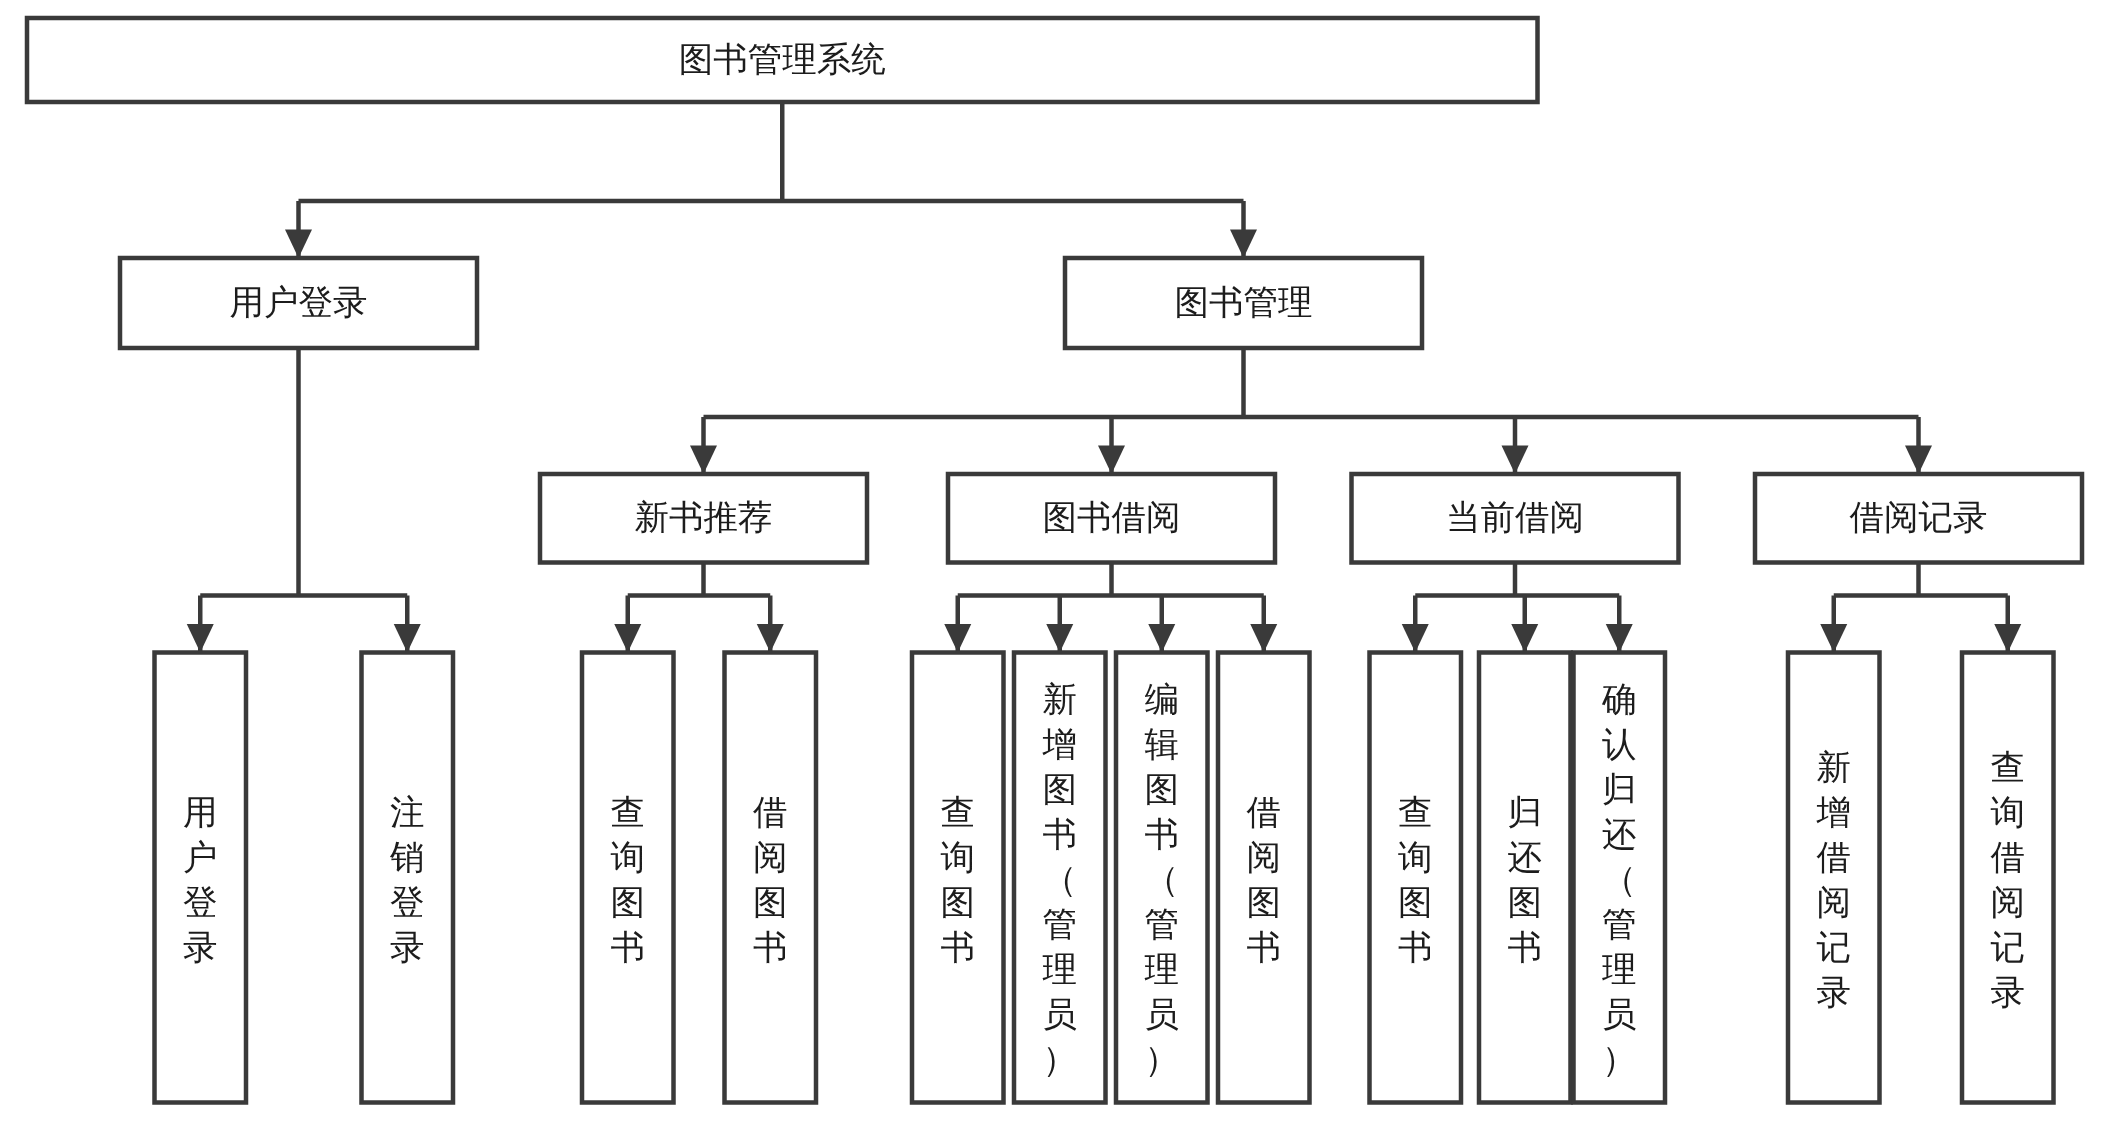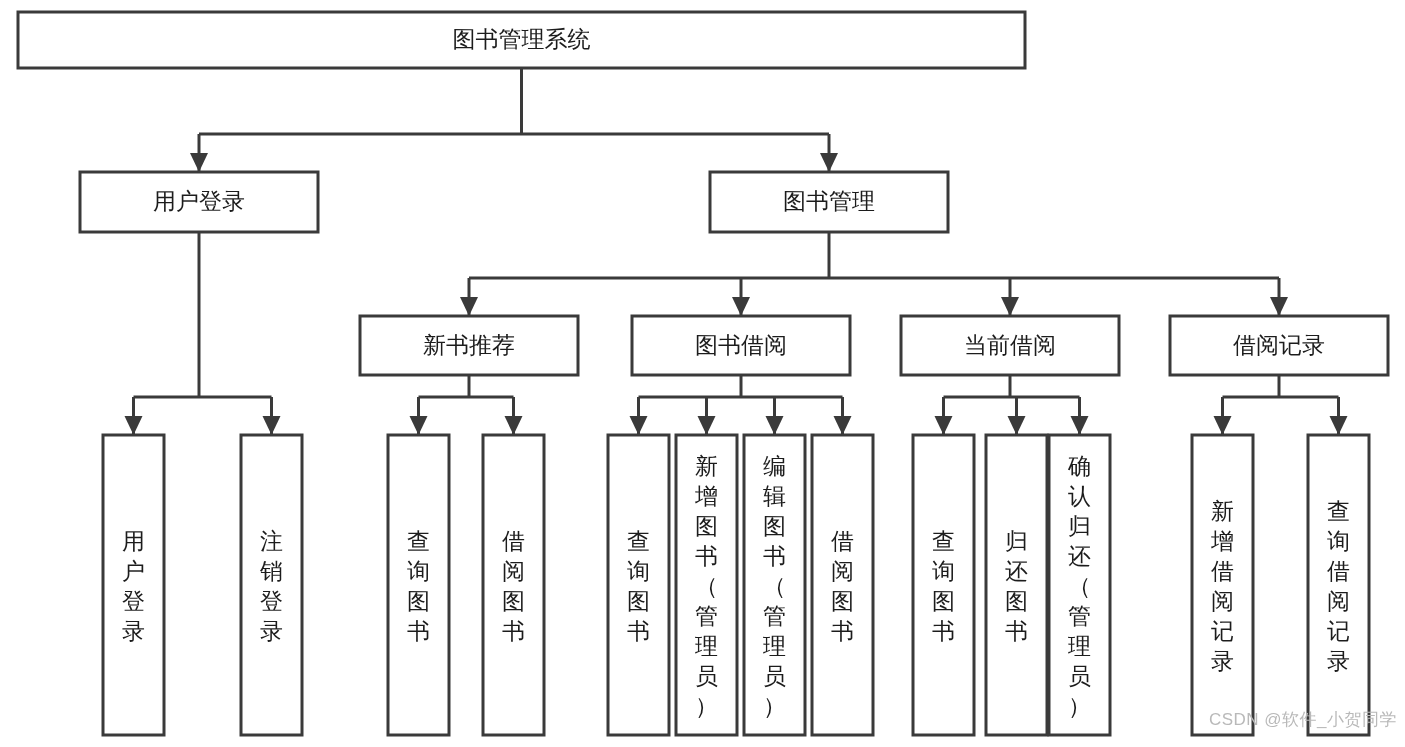--- a/index.html
+++ b/index.html
@@ -200,14 +200,13 @@
         <g>
           <rect x="1192" y="435" width="61" height="300" class="node-rect"></rect>
           <text x="1222.5" y="519" class="node-label-v"><tspan x="1222.5" dy="0">新</tspan><tspan x="1222.5" dy="30">增</tspan><tspan x="1222.5" dy="30">借</tspan><tspan x="1222.5" dy="30">阅</tspan><tspan x="1222.5" dy="30">记</tspan><tspan x="1222.5" dy="30">录</tspan></text>
         </g>
         <g>
           <rect x="1308" y="435" width="61" height="300" class="node-rect"></rect>
           <text x="1338.5" y="519" class="node-label-v"><tspan x="1338.5" dy="0">查</tspan><tspan x="1338.5" dy="30">询</tspan><tspan x="1338.5" dy="30">借</tspan><tspan x="1338.5" dy="30">阅</tspan><tspan x="1338.5" dy="30">记</tspan><tspan x="1338.5" dy="30">录</tspan></text>
         </g>
       </g>
   </svg>
-  <div class="watermark">CSDN @软件_小贺同学</div>
 </div>
 
 </body></html>

